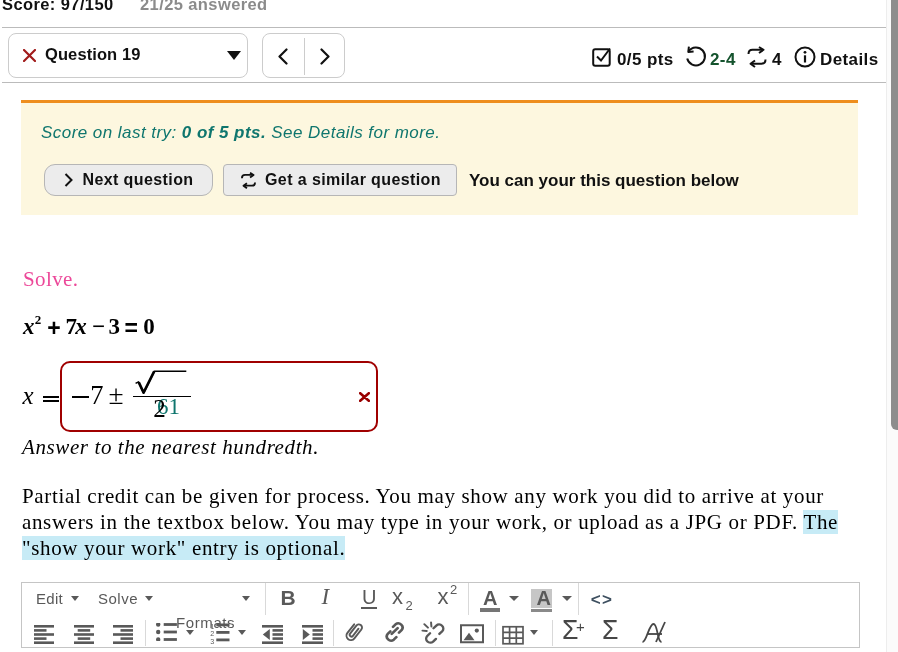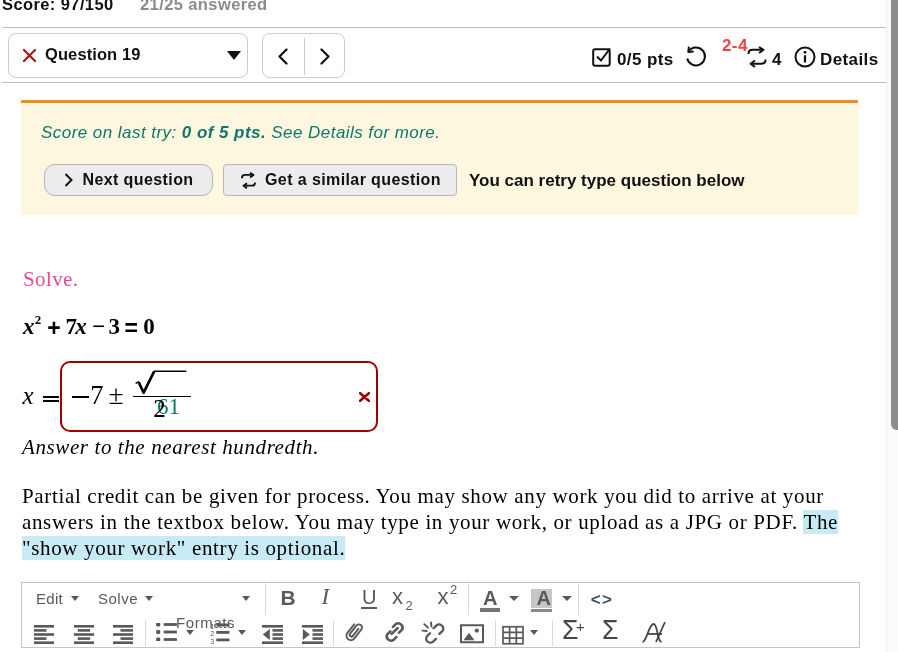--- a/index.html
+++ b/index.html
@@ -38,21 +38,21 @@
 
 <svg class="abs" style="left:592px; top:46px;" width="21" height="21" viewBox="0 0 21 21">
   <rect x="1.2" y="3.2" width="16.5" height="16.5" rx="2" fill="none" stroke="#111" stroke-width="2"></rect>
   <path d="M5 10.5 L9 14.5 L18 2.5" fill="none" stroke="#111" stroke-width="2"></path>
 </svg>
 <div class="abs" style="left:617px; top:50px; font-size:17px; letter-spacing:0.4px; font-weight:700; color:#111;">0/5 pts</div>
 <svg class="abs" style="left:684px; top:45px;" width="23" height="23" viewBox="0 0 23 23">
   <path d="M4.6 6.2 A9 9 0 1 1 3.2 13.5" fill="none" stroke="#111" stroke-width="2"></path>
   <path d="M4.9 1.6 L4.3 6.9 L9.6 6.6" fill="none" stroke="#111" stroke-width="2" stroke-linejoin="round"></path>
 </svg>
-<div class="abs" style="left:710px; top:36px; font-size:17px; letter-spacing:0.4px; font-weight:700; color:#ef4444;margin-left:12px;">2-4</div>
+<div class="abs" style="left:710px; top:50px; font-size:17px; letter-spacing:0.4px; font-weight:700; color:#14532d;">2-4</div>
 <svg class="abs" style="left:746px; top:46px;" width="22" height="22" viewBox="0 0 22 22">
   <path d="M2.5 8 Q2.5 3.8 6.5 3.8 L16 3.8" fill="none" stroke="#111" stroke-width="2"></path>
   <path d="M13 1 L17.5 3.8 L13 7" fill="none" stroke="#111" stroke-width="2" stroke-linejoin="round"></path>
   <path d="M19.5 13.5 Q19.5 17.7 15.5 17.7 L6 17.7" fill="none" stroke="#111" stroke-width="2"></path>
   <path d="M9 14.5 L4.5 17.7 L9 21" fill="none" stroke="#111" stroke-width="2" stroke-linejoin="round"></path>
 </svg>
 <div class="abs" style="left:772px; top:50px; font-size:17px; letter-spacing:0.4px; font-weight:700; color:#111;">4</div>
 <svg class="abs" style="left:794px; top:46px;" width="22" height="22" viewBox="0 0 22 22">
   <circle cx="11" cy="11" r="9.5" fill="none" stroke="#111" stroke-width="2"></circle>
   <circle cx="11" cy="6.3" r="1.4" fill="#111"></circle>
@@ -70,21 +70,21 @@
 </div>
 <div class="abs" style="left:223px; top:164px; width:234px; height:32px; border:1px solid #b6b6b6; border-radius:4px; background:#ececec; display:flex; align-items:center; justify-content:center; font-size:16px; letter-spacing:0.4px; font-weight:700; color:#111;">
   <svg width="19" height="17" viewBox="0 0 22 22" style="margin-right:7px;">
       <path d="M2.5 8 Q2.5 3.8 6.5 3.8 L16 3.8" fill="none" stroke="#111" stroke-width="2.4"></path>
       <path d="M13 1 L17.5 3.8 L13 7" fill="none" stroke="#111" stroke-width="2.4" stroke-linejoin="round"></path>
       <path d="M19.5 13.5 Q19.5 17.7 15.5 17.7 L6 17.7" fill="none" stroke="#111" stroke-width="2.4"></path>
       <path d="M9 14.5 L4.5 17.7 L9 21" fill="none" stroke="#111" stroke-width="2.4" stroke-linejoin="round"></path>
     </svg>
   Get a similar question
 </div>
-<div class="abs" style="left:469px; top:171px; font-size:17px; letter-spacing:0px; font-weight:700; color:#111;">You can retry type question below</div>
+<div class="abs" style="left:469px; top:171px; font-size:17px; letter-spacing:0px; font-weight:700; color:#111;">You can your this question below</div>
 
 <div class="abs serif" style="left:23px; top:267px; font-size:21px; letter-spacing:0.4px; color:#ec4899;">Solve.</div>
 
 <div class="abs serif" style="left:23px; top:314.3px; font-size:23px; font-weight:700; font-style:italic; color:#000;">x</div>
 <div class="abs serif" style="left:34.7px; top:312.3px; font-size:13px; font-weight:700; color:#000;">2</div>
 <div class="abs" style="left:47.2px; top:314.9px; font-size:23px; font-weight:700; color:#000;">+</div>
 <div class="abs serif" style="left:65.5px; top:314.3px; font-size:23px; font-weight:700; color:#000;">7</div>
 <div class="abs serif" style="left:75.3px; top:314.3px; font-size:23px; font-weight:700; font-style:italic; color:#000;">x</div>
 <div class="abs serif" style="left:92px; top:314.3px; font-size:23px; font-weight:700; color:#000;">−</div>
 <div class="abs serif" style="left:108.5px; top:314.3px; font-size:23px; font-weight:700; color:#000;">3</div>

